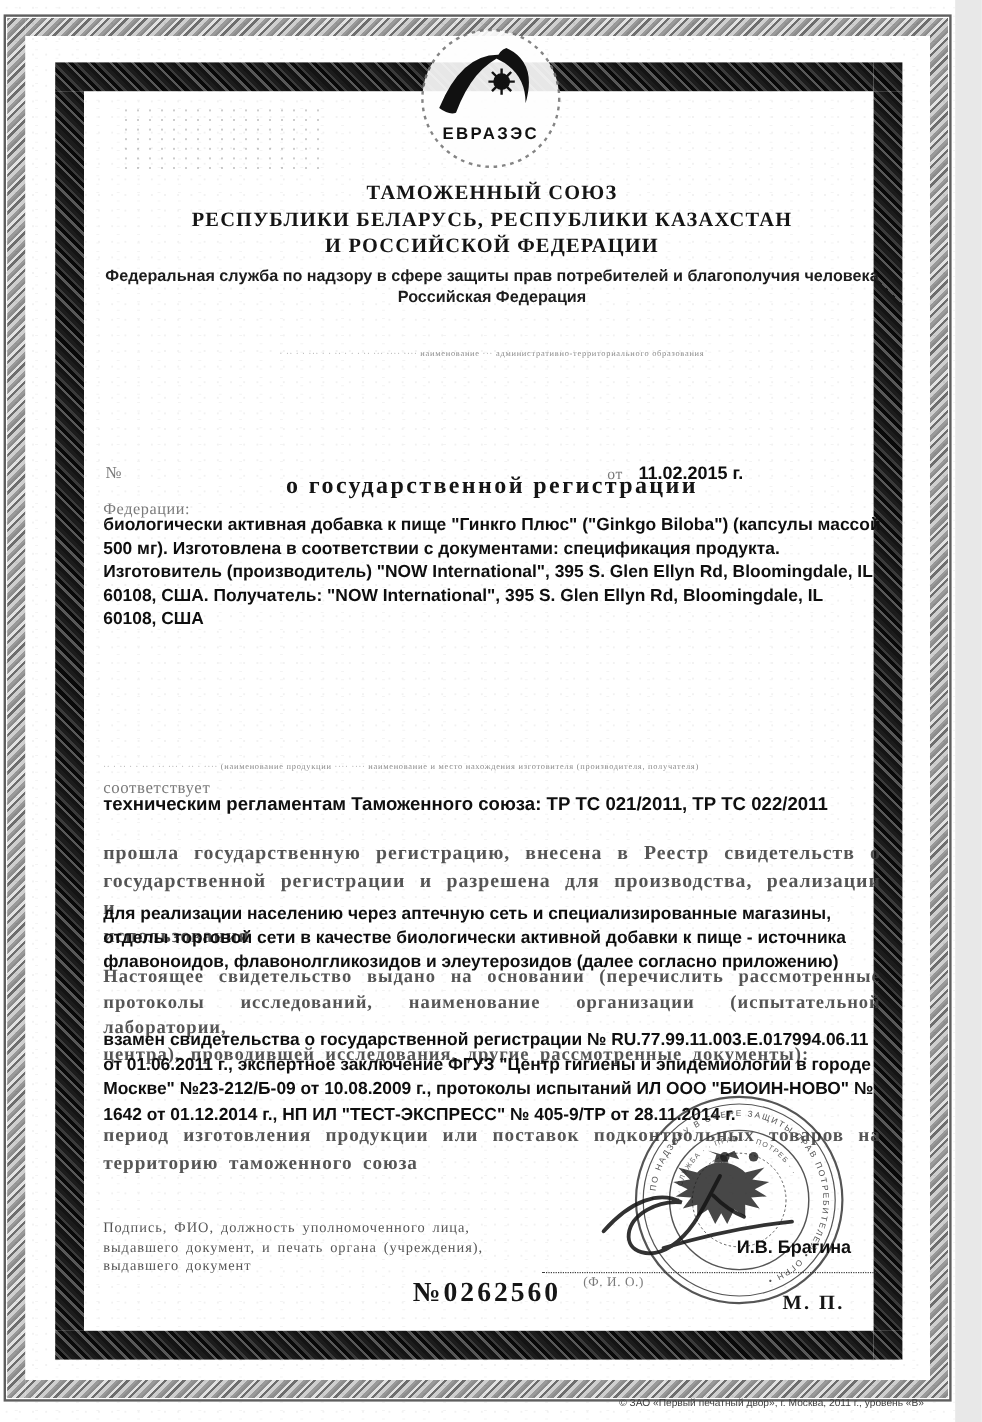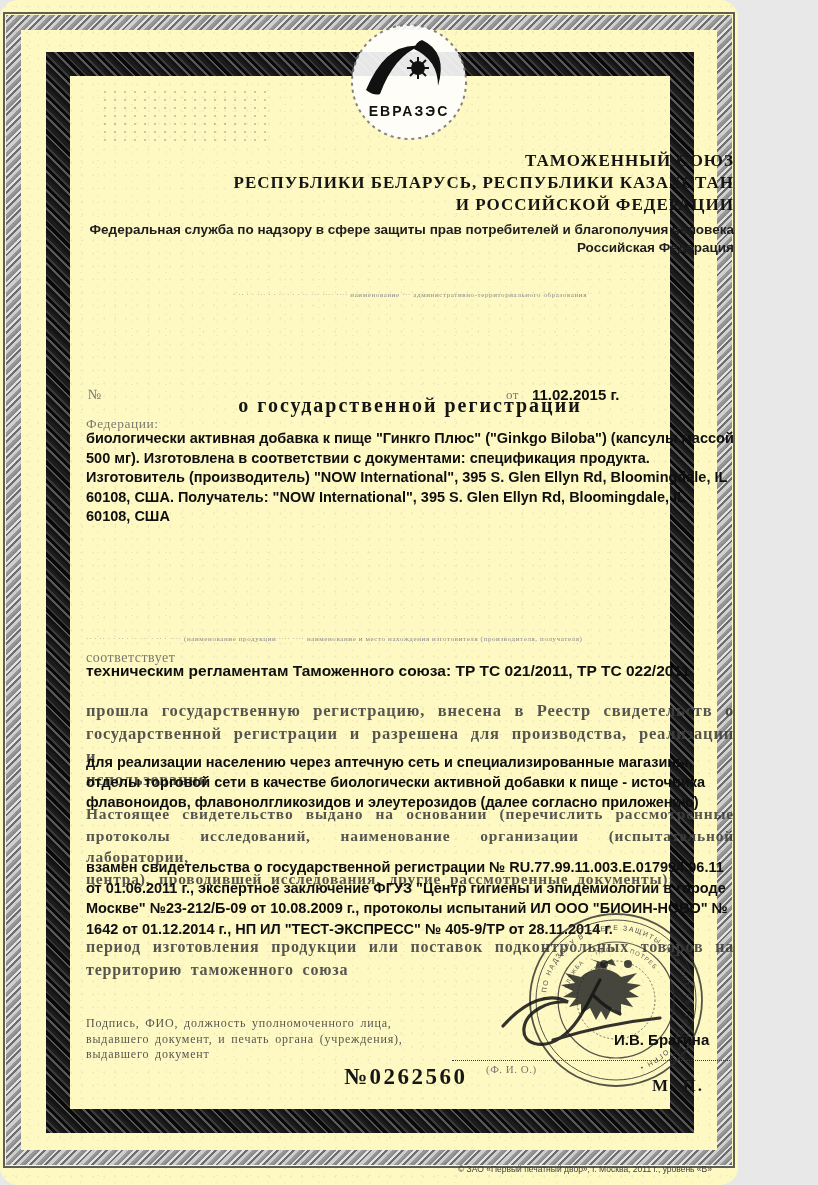--- a/index.html
+++ b/index.html
@@ -1,17 +1,17 @@
 <!DOCTYPE html>
 <html><head>
 <meta charset="utf-8">
 <style>
   html,body{margin:0;padding:0;background:#e8e8e8;}
-  .page{position:relative;width:738px;height:1185px;background:#fef9c3;overflow:hidden;
-        font-family:"Liberation Serif",serif;color:#1a1a1a;border-radius:18px;}
+  .page{position:relative;width:796px;height:1185px;background:#ffffff;overflow:hidden;
+        font-family:"Liberation Serif",serif;color:#1a1a1a;}
   
   .band-light{position:absolute;left:6px;right:6px;top:15px;bottom:20px;
     border:15px solid transparent;
     border-image:repeating-linear-gradient(135deg,#8d8d8d 0 2px,#e2e2e2 2px 4px,#6e6e6e 4px 6px,#cfcfcf 6px 9px,#9a9a9a 9px 11px) 15;
     pointer-events:none;}
   .band-dark{position:absolute;left:46px;right:44px;top:52px;bottom:52px;
     border:24px solid transparent;
     border-image:repeating-linear-gradient(45deg,#141414 0 3px,#585858 3px 5px,#090909 5px 8px,#3a3a3a 8px 10px,#1c1c1c 10px 13px) 24;
     pointer-events:none;}
   .outline{position:absolute;left:3px;right:3px;top:12px;bottom:17px;border:2px solid #2a2a2a;opacity:.75;pointer-events:none;}
@@ -59,21 +59,21 @@
           <line x1="73" y1="48" x2="95" y2="48"></line>
         <line x1="76" y1="40" x2="92" y2="56"></line>
           <line x1="92" y1="40" x2="76" y2="56"></line>
       </g>
       <text x="75" y="96" text-anchor="middle" font-family="Liberation Sans, sans-serif" font-size="14" font-weight="bold" letter-spacing="2" fill="#111">ЕВРАЗЭС</text>
     </svg>
   </div>
 
   <div class="content">
 
-    <div class="abs center" style="top:151px;text-align:right;">
+    <div class="abs center" style="top:151px;">
       <div class="h-serif" style="font-size:17px;">ТАМОЖЕННЫЙ СОЮЗ</div>
       <div class="h-serif" style="font-size:17px;margin-top:2px;">РЕСПУБЛИКИ БЕЛАРУСЬ, РЕСПУБЛИКИ КАЗАХСТАН</div>
       <div class="h-serif" style="font-size:17px;margin-top:2px;">И РОССИЙСКОЙ ФЕДЕРАЦИИ</div>
       <div class="agency" style="margin-top:7px;">Федеральная служба по надзору в сфере защиты прав потребителей и благополучия человека</div>
       <div class="agency" style="margin-top:3px;">Российская Федерация</div>
     </div>
 
     <div class="abs center hint" style="top:291px;">· ·· · · ··· · · ·· · · · ·· ··· ···· ···· наименование ··· административно-территориального образования</div>
 
     <div class="abs center h-serif title-sub" style="top:351px;margin-top:43px;">о государственной регистрации</div>

